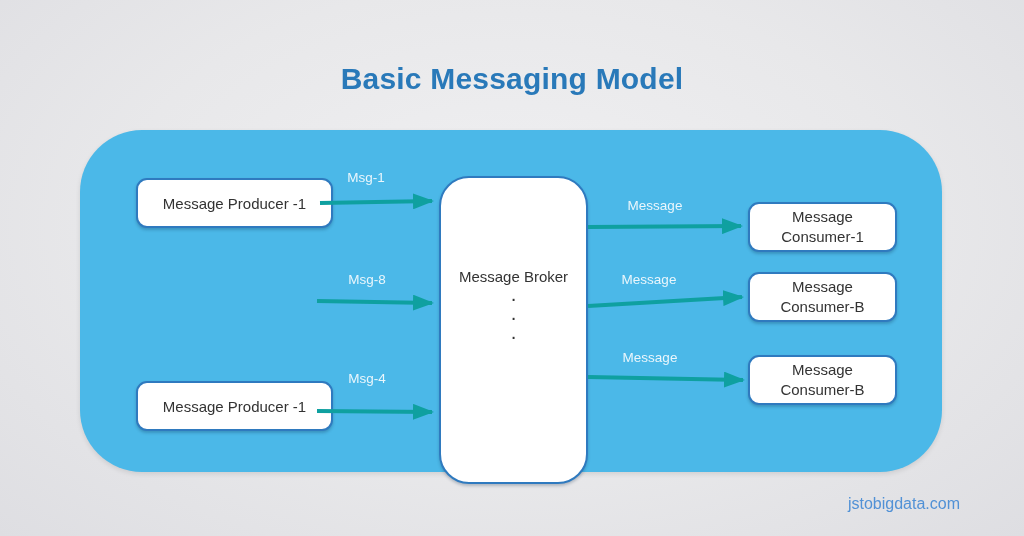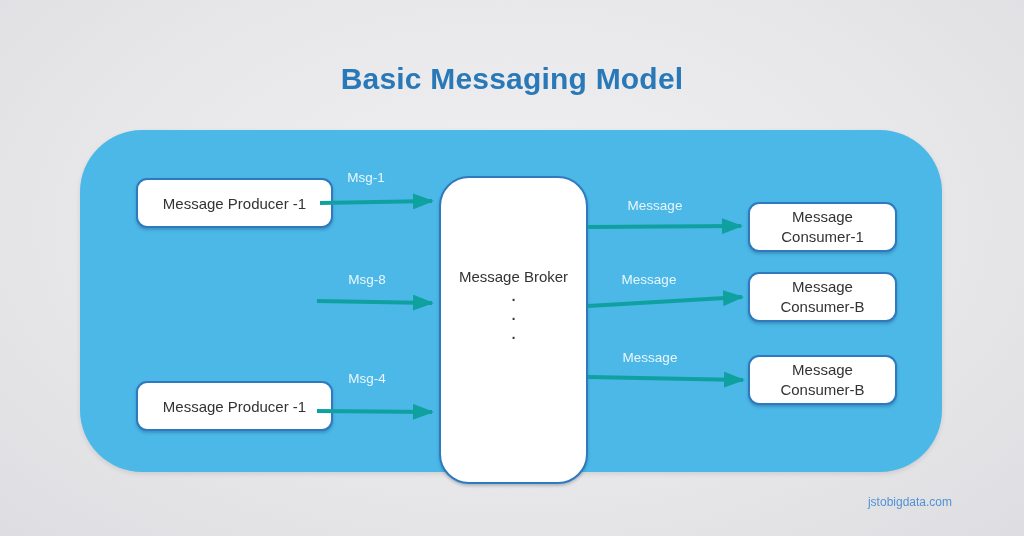--- a/index.html
+++ b/index.html
@@ -53,22 +53,22 @@
     position:absolute;transform:translateX(-50%);
     color:#eaf6fc;font-size:13.5px;white-space:nowrap;
   }
   #lbl-msg1{left:366px;top:170px;}
   #lbl-msg2{left:367px;top:272px;}
   #lbl-msg3{left:367px;top:371px;}
   #lbl-message1{left:655px;top:198px;}
   #lbl-message2{left:649px;top:272px;}
   #lbl-message3{left:650px;top:350px;}
   .watermark{
-    position:absolute;right:72px;top:495px;
-    font-size:12px;color:#5191d6;
+    position:absolute;right:64px;top:495px;
+    font-size:16px;color:#5191d6;
   }
 </style>
 </head>
 <body>
 
 <div class="page">
 
   <div class="title">Basic Messaging Model</div>
 
   <div class="container"></div>

